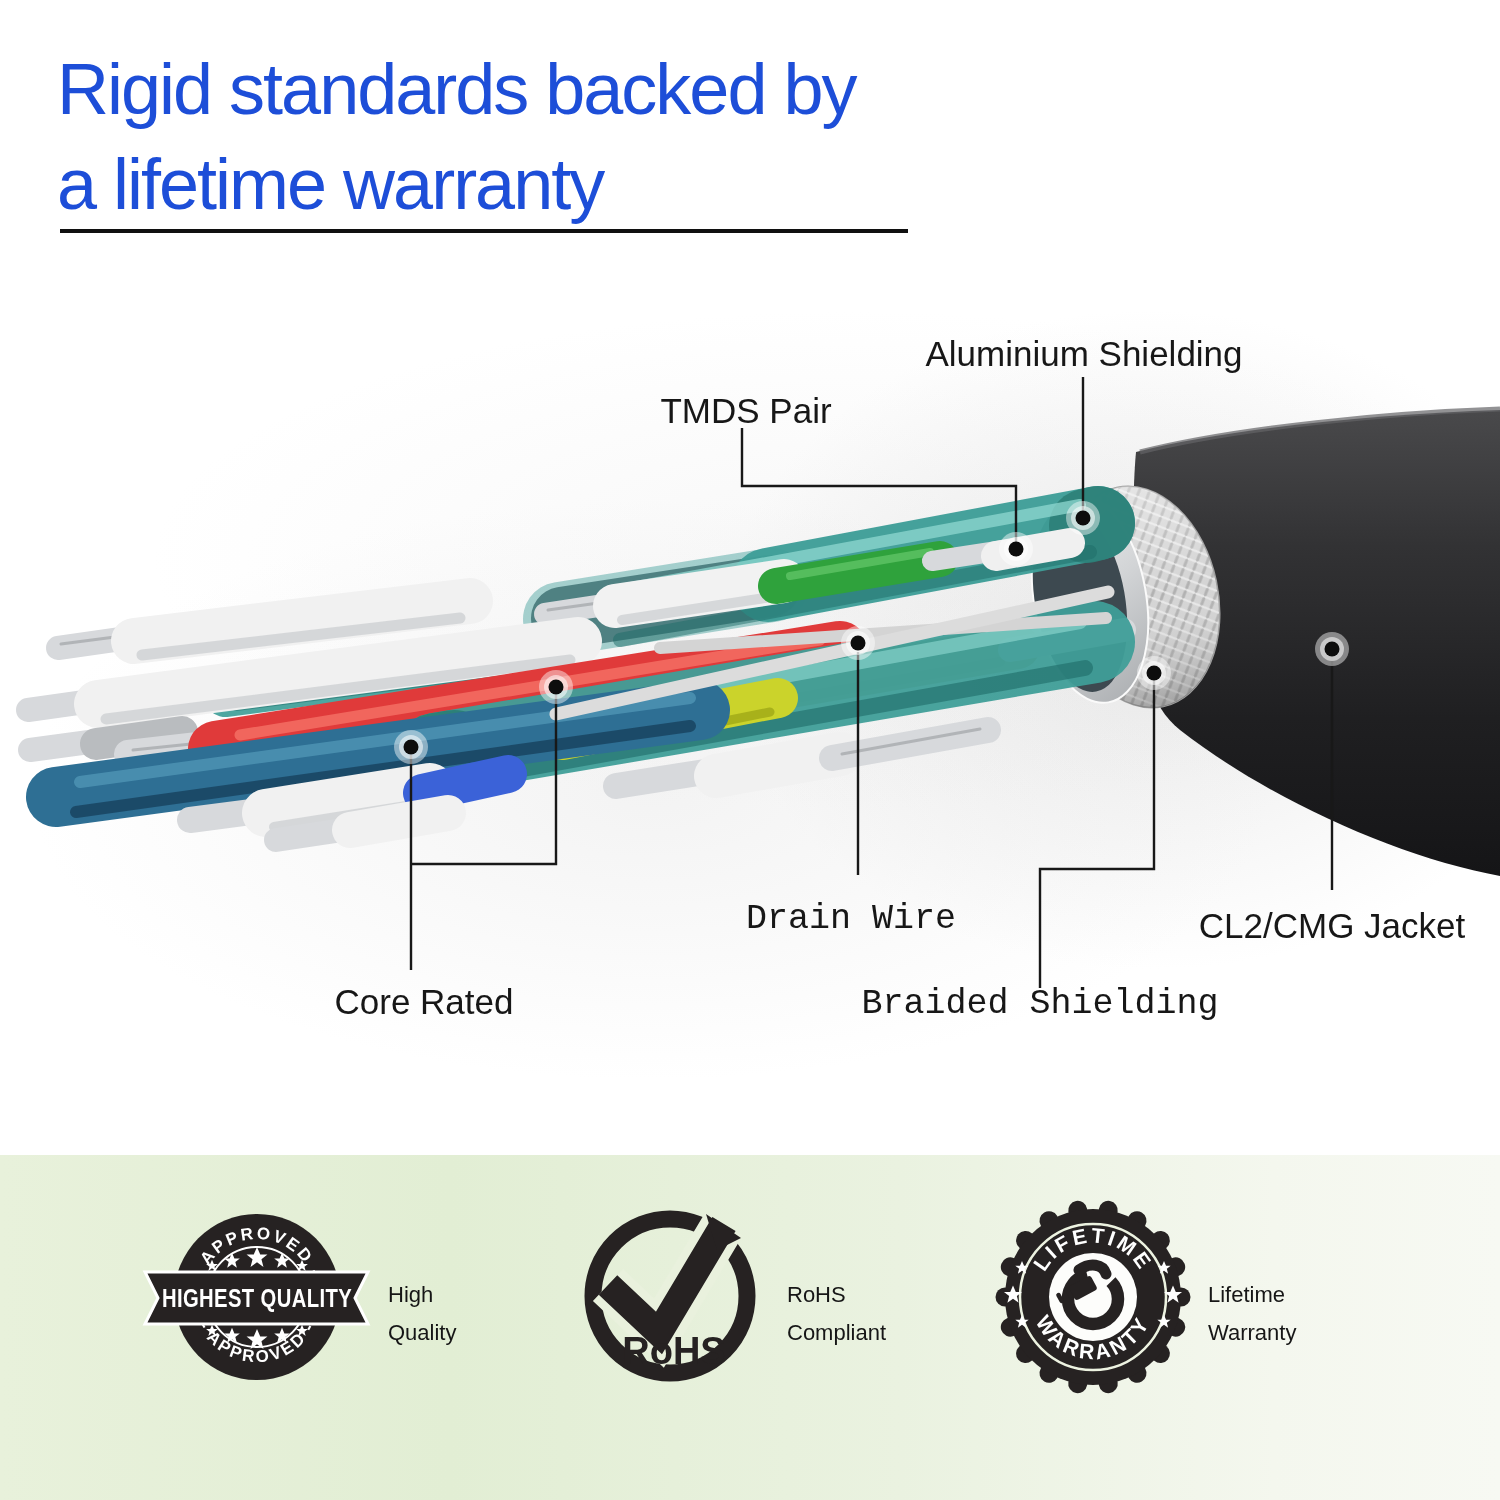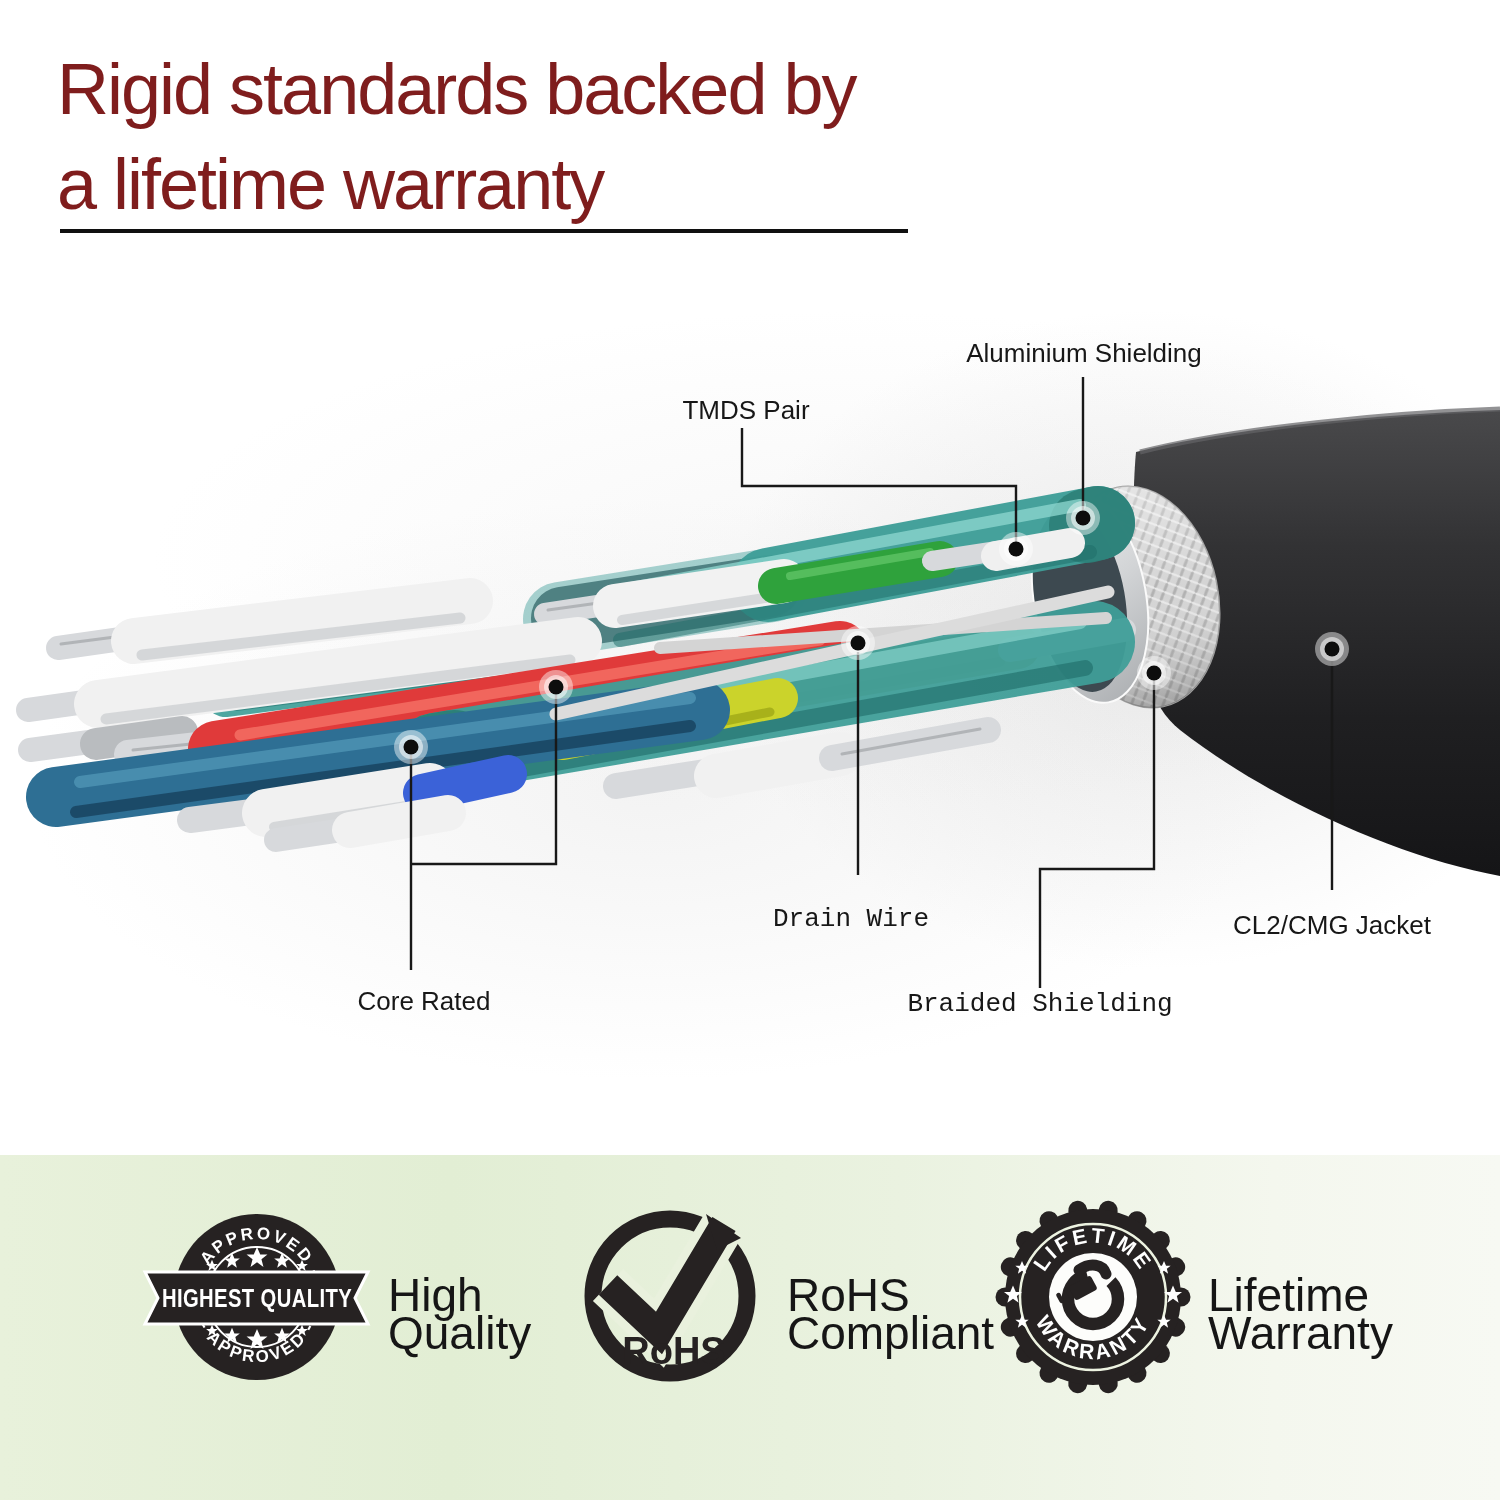--- a/index.html
+++ b/index.html
@@ -1,23 +1,23 @@
 <!DOCTYPE html>
 <html><head>
 <meta charset="utf-8">
 <style>
   html,body{margin:0;padding:0;background:#fff;}
   .page{position:relative;width:1500px;height:1500px;overflow:hidden;background:#ffffff;
         font-family:"Liberation Sans", sans-serif;}
   .title{position:absolute;left:57px;top:42px;font-size:72px;line-height:95px;
-         letter-spacing:-2px;color:#7f1d1d;font-weight:400;}
+         letter-spacing:-2px;color:#1d4ed8;font-weight:400;}
   .title-underline{position:absolute;left:60px;top:229px;width:848px;height:4px;background:#101010;}
-  .callout-label{position:absolute;transform:translateX(-50%);font-size:26px;color:#171717;
+  .callout-label{position:absolute;transform:translateX(-50%);font-size:35px;color:#171717;
                  white-space:nowrap;text-align:left;line-height:41px;}
-  .badge-caption{position:absolute;font-size:46px;line-height:38px;color:#161616;white-space:nowrap;}
+  .badge-caption{position:absolute;font-size:22px;line-height:38px;color:#161616;white-space:nowrap;}
   .band{position:absolute;left:0;top:1155px;width:1500px;height:345px;
         background:linear-gradient(90deg,#e8f1db 0%,#e2eed4 30%,#eaf2e0 60%,#f4f7ee 85%,#f7f9f3 100%);}
   svg.scene{position:absolute;left:0;top:0;}
 </style>
 </head>
 <body>
 
 <div class="page">
 
   <div class="band"></div>

